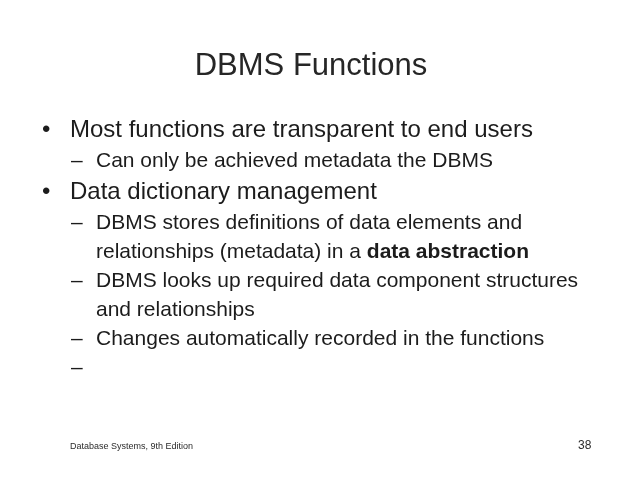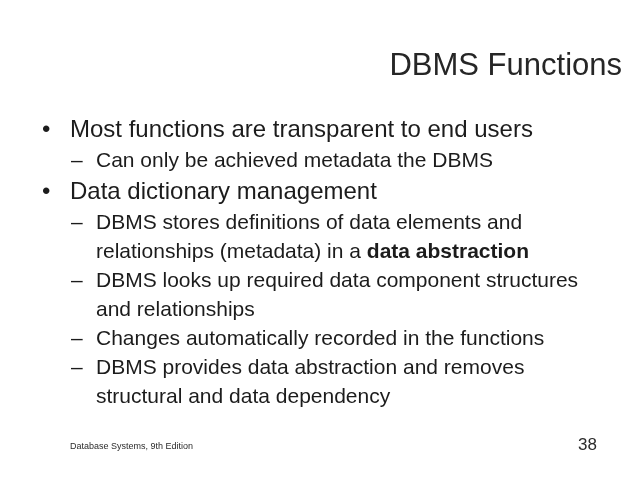--- a/index.html
+++ b/index.html
@@ -16,21 +16,21 @@
     height: 479px;
     background: #ffffff;
     overflow: hidden;
     color: #1a1a1a;
   }
   #slide-title {
     position: absolute;
     left: 0;
     top: 47px;
     width: 622px;
-    text-align: right;
+    text-align: center;
     font-size: 31px;
     line-height: 36px;
     color: #262626;
     letter-spacing: 0px;
     white-space: nowrap;
   }
   #body-block {
     position: absolute;
     left: 0px;
     top: 112px;
@@ -82,21 +82,21 @@
     font-size: 9px;
     line-height: 13px;
     color: #2b2b2b;
     white-space: nowrap;
     padding-left: 32px;
   }
   #footer-page {
     position: absolute;
     left: 578px;
     top: 437px;
-    font-size: 17px;
+    font-size: 12px;
     line-height: 16px;
     color: #2b2b2b;
   }
 </style>
 </head>
 <body>
 
 <div id="slide">
 
   <div id="slide-title">DBMS Functions</div>
@@ -128,21 +128,20 @@
       <span class="txt">DBMS looks up required data component structures and relationships</span>
     </div>
 
     <div class="lvl2">
       <span class="marker">–</span>
       <span class="txt">Changes automatically recorded in the functions</span>
     </div>
 
     <div class="lvl2">
       <span class="marker">–</span>
-      <span class="txt">DBMS provides data abstraction and removes structural and data dependency</span>
     </div>
 
   </div>
 
   <div id="footer-left">Database Systems, 9th Edition</div>
 
   <div id="footer-page">38</div>
 
 </div>
 

